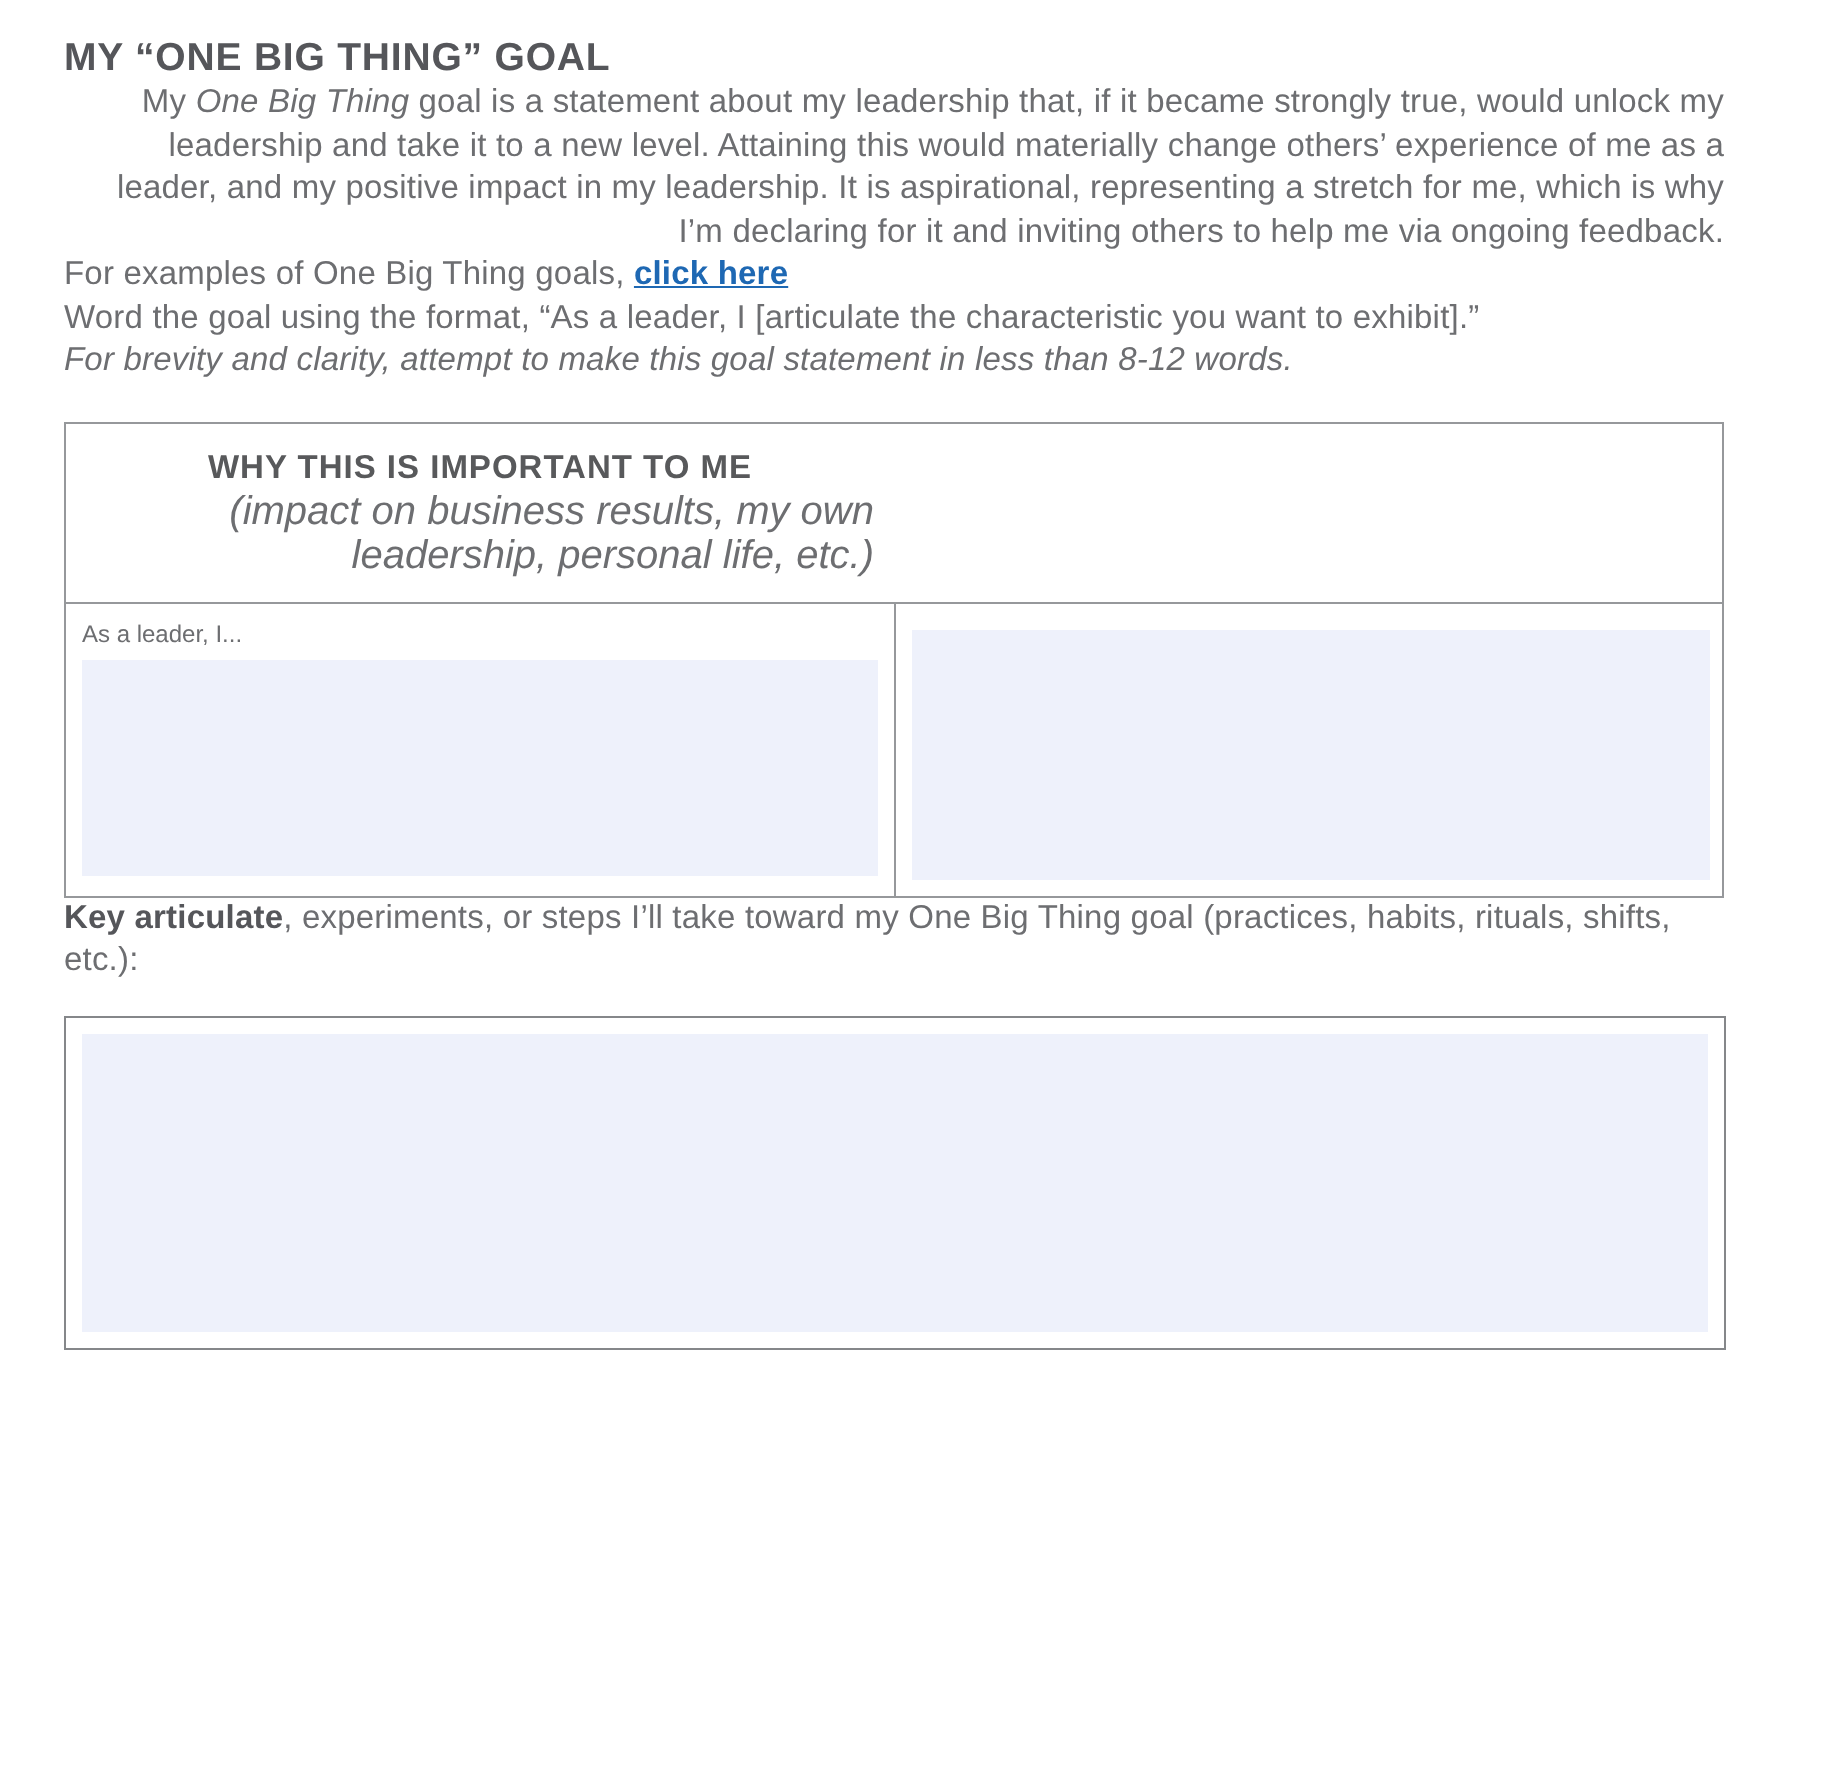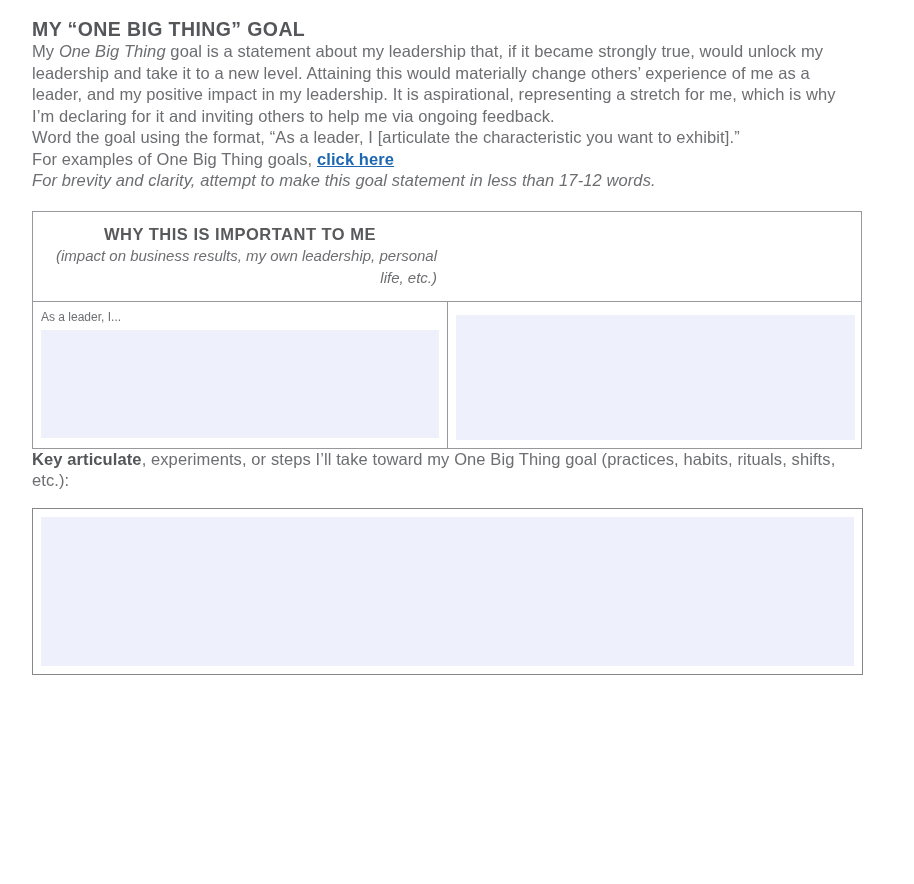--- a/index.html
+++ b/index.html
@@ -26,21 +26,21 @@
     margin: 0;
     line-height: 23px;
   }
 
   p.body-text {
     font-size: 16.5px;
     line-height: 21.5px;
     letter-spacing: 0.1px;
     margin: 0;
   }
-  .intro-paragraph   { margin-top: 27px; }
+  .intro-paragraph   { margin-top: 27px; text-align: right; }
   .format-instruction{ margin-top: 23px; }
   .examples-line     { margin-top: 22px; }
   .brevity-note      { margin-top: 23px; font-style: italic; }
 
   a.click-here-link {
     color: #1E68B3;
     font-weight: bold;
     text-decoration: underline;
     cursor: pointer;
   }
@@ -66,21 +66,21 @@
   }
   .col-header {
     font-size: 16.5px;
     font-weight: bold;
     letter-spacing: 0.5px;
     color: #58595B;
     line-height: 22px;
   }
   .col-subheader {
     font-style: italic;
-    font-size: 15px;
+    font-size: 20px;
     color: #6D6E71;
     line-height: 22.5px;
   }
   .body-row .t-cell { height: 146px; }
   .goal-cell { padding: 5px 8px 8px 8px; }
   .goal-prompt {
     font-size: 12px;
     line-height: 20px;
     color: #6D6E71;
   }
@@ -107,25 +107,25 @@
 </head>
 <body>
 
 <div class="page">
   <div class="content">
 
     <h1 class="page-title">MY “ONE BIG THING” GOAL</h1>
 
     <p class="body-text intro-paragraph"><span>My </span><em>One Big Thing</em><span> goal is a statement about my leadership that, if it became strongly true, would unlock my leadership and take it to a new level. Attaining this would materially change others’ experience of me as a leader, and my positive impact in my leadership. It is aspirational, representing a stretch for me, which is why I’m declaring for it and inviting others to help me via ongoing feedback.</span></p>
 
+    <p class="body-text examples-line"><span>For examples of One Big Thing goals, </span><a class="click-here-link" href="#">click here</a></p>
+
     <p class="body-text format-instruction">Word the goal using the format, “As a leader, I [articulate the characteristic you want to exhibit].”</p>
 
-    <p class="body-text examples-line"><span>For examples of One Big Thing goals, </span><a class="click-here-link" href="#">click here</a></p>
-
-    <p class="body-text brevity-note">For brevity and clarity, attempt to make this goal statement in less than 17-12 words.</p>
+    <p class="body-text brevity-note">For brevity and clarity, attempt to make this goal statement in less than 8-12 words.</p>
 
     <div class="goal-table">
       <div class="t-row header-row">
         <div class="t-cell">
           <div class="col-header">WHY THIS IS IMPORTANT TO ME</div>
           <div class="col-subheader">(impact on business results, my own leadership, personal life, etc.)</div>
         </div>
       </div>
       <div class="t-row body-row">
         <div class="t-cell goal-cell">

